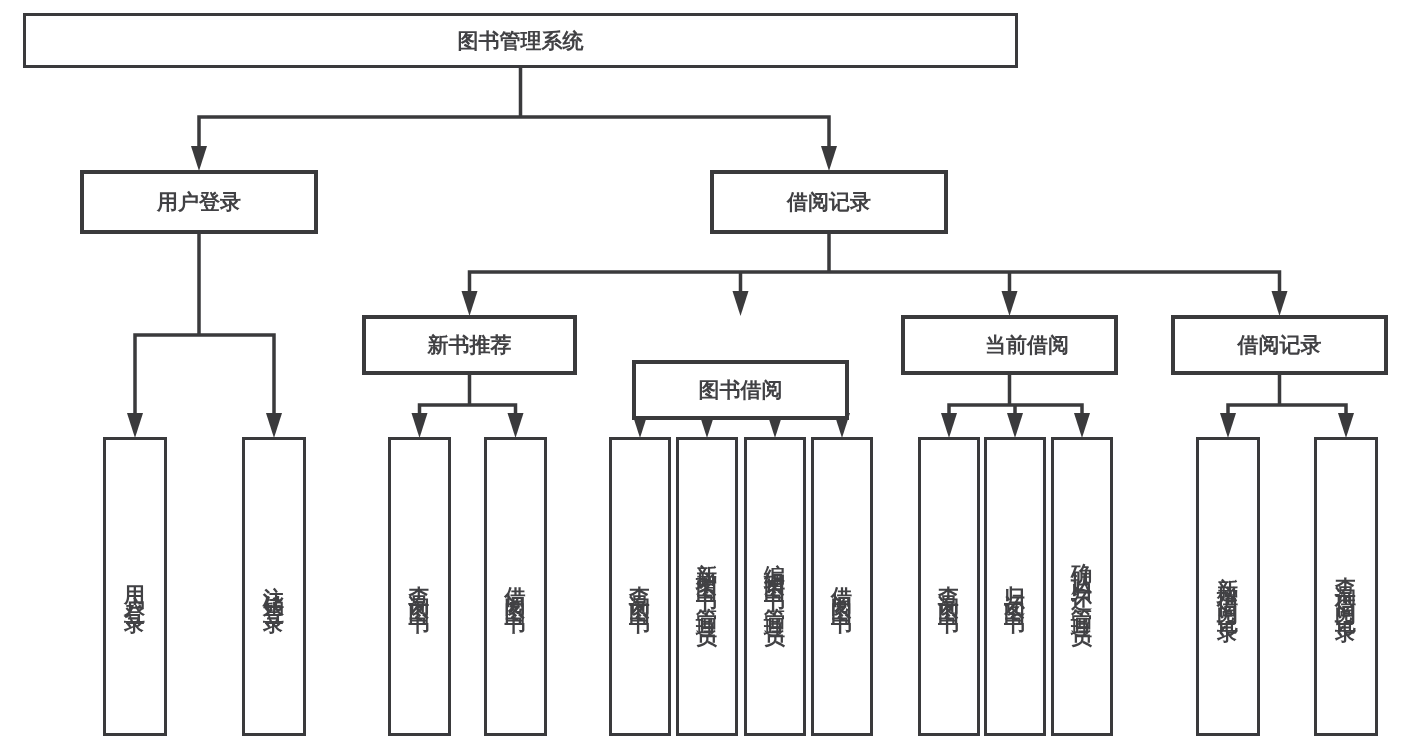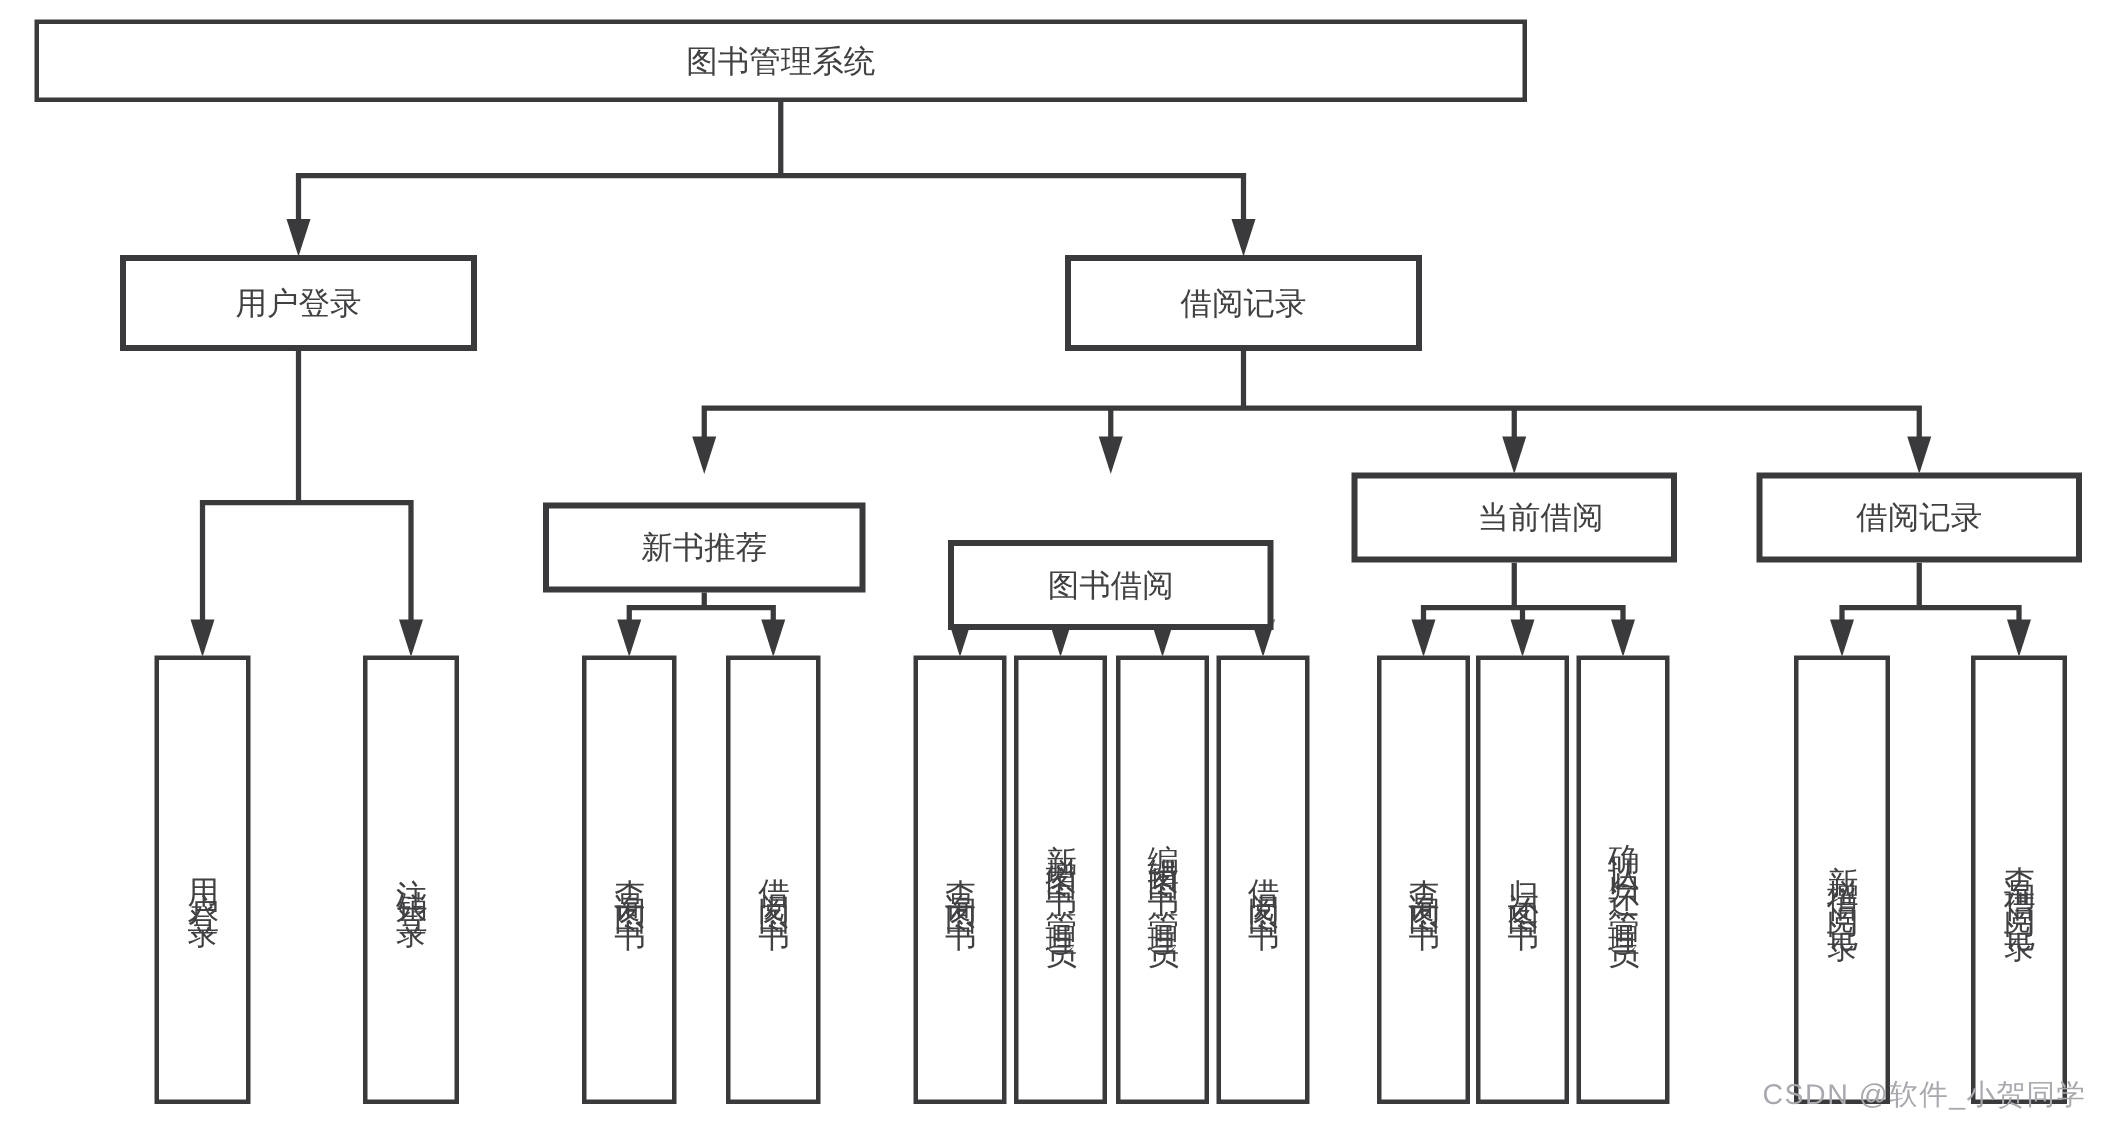--- a/index.html
+++ b/index.html
@@ -7,20 +7,21 @@
     padding: 0;
     background: #ffffff;
     font-family: "Liberation Sans", sans-serif;
   }
   .canvas {
     position: relative;
     width: 1405px;
     height: 747px;
     background: var(--bg, #ffffff);
     overflow: hidden;
+    font-weight: bold;
   }
   #connectors {
     position: absolute;
     left: 0;
     top: 0;
     z-index: 1;
   }
   .node {
     position: absolute;
     box-sizing: border-box;
@@ -80,30 +81,29 @@
       <polygon points="1271.5,291 1287.5,291 1279.5,316" fill="#3a3a3c"></polygon>
       <polygon points="1220,413 1236,413 1228,438" fill="#3a3a3c"></polygon>
       <polygon points="1338,413 1354,413 1346,438" fill="#3a3a3c"></polygon>
     </svg>
   <div id="nodes">
       <div class="node root" style="left: 23px; top: 13px; width: 995px; height: 55px;">图书管理系统</div>
       <div class="node" style="left: 80px; top: 170px; width: 238px; height: 64px;">用户登录</div>
       <div class="node vertical" style="left: 103px; top: 437px; width: 64px; height: 299px;">用户登录</div>
       <div class="node vertical" style="left: 242px; top: 437px; width: 64px; height: 299px;">注销登录</div>
       <div class="node" style="left: 710px; top: 170px; width: 238px; height: 64px;">借阅记录</div>
-      <div class="node" style="left: 362px; top: 315px; width: 215px; height: 60px; margin-top: 20px;">新书推荐</div>
+      <div class="node" style="left: 362px; top: 315px; width: 215px; height: 60px;">新书推荐</div>
       <div class="node vertical" style="left: 388px; top: 437px; width: 63px; height: 299px;">查询图书</div>
       <div class="node vertical" style="left: 484px; top: 437px; width: 63px; height: 299px;">借阅图书</div>
       <div class="node" style="left: 632px; top: 315px; width: 217px; height: 60px; margin-top: 45px;">图书借阅</div>
       <div class="node vertical" style="left: 609px; top: 437px; width: 62px; height: 299px;">查询图书</div>
       <div class="node vertical" style="left: 676px; top: 437px; width: 62px; height: 299px;">新增图书（管理员）</div>
       <div class="node vertical" style="left: 744px; top: 437px; width: 62px; height: 299px;">编辑图书（管理员）</div>
       <div class="node vertical" style="left: 811px; top: 437px; width: 62px; height: 299px;">借阅图书</div>
       <div class="node" style="left: 901px; top: 315px; width: 217px; height: 60px; padding-left: 35px;">当前借阅</div>
       <div class="node vertical" style="left: 918px; top: 437px; width: 62px; height: 299px;">查询图书</div>
       <div class="node vertical" style="left: 984px; top: 437px; width: 62px; height: 299px;">归还图书</div>
       <div class="node vertical" style="left: 1051px; top: 437px; width: 62px; height: 299px;">确认归还（管理员）</div>
       <div class="node" style="left: 1171px; top: 315px; width: 217px; height: 60px;">借阅记录</div>
       <div class="node vertical" style="left: 1196px; top: 437px; width: 64px; height: 299px;">新增借阅记录</div>
       <div class="node vertical" style="left: 1314px; top: 437px; width: 64px; height: 299px;">查询借阅记录</div>
     </div>
-  <div class="watermark">CSDN @软件_小贺同学</div>
 </div>
 
 </body></html>

